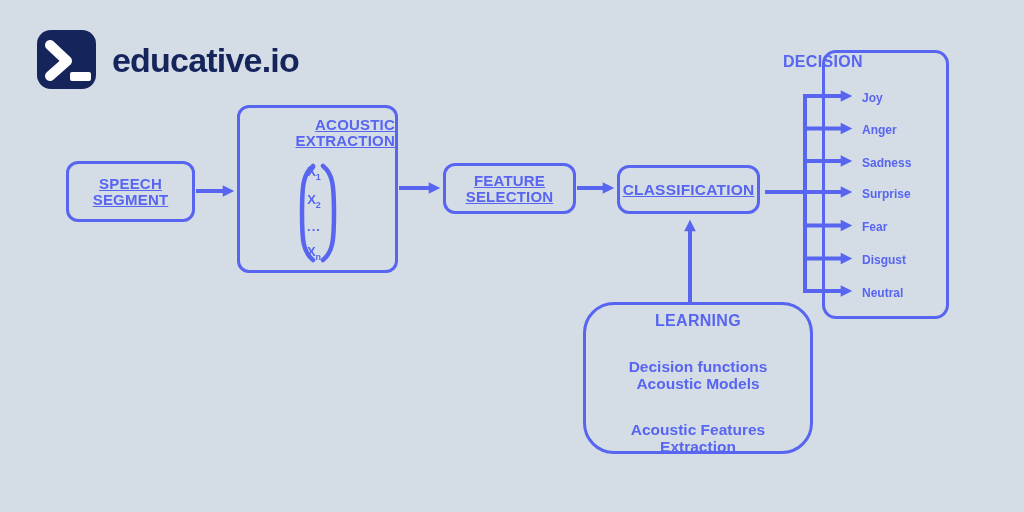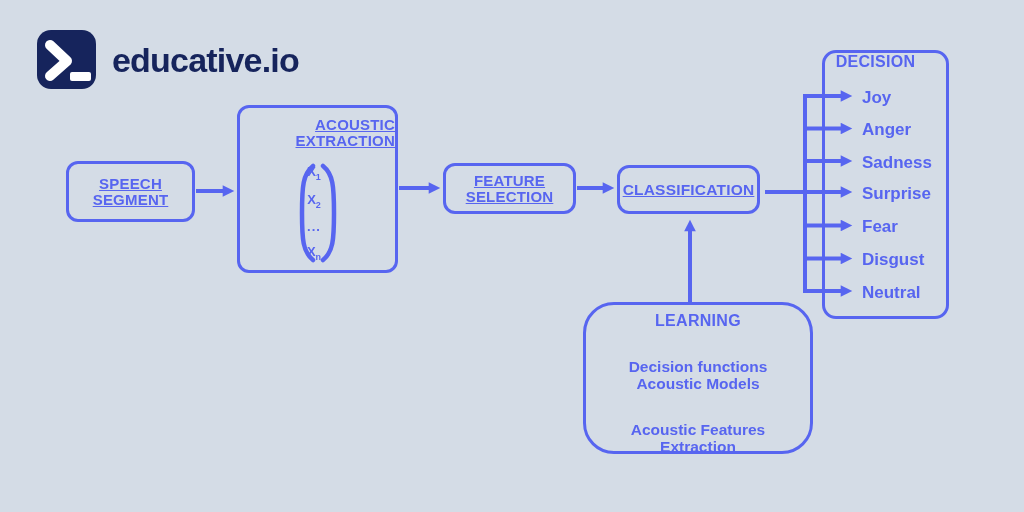--- a/index.html
+++ b/index.html
@@ -49,26 +49,26 @@
   .vector-col sub{font-size:9px;}
   .vector-dots{letter-spacing:1px;}
   
   .box-feature{left:443px;top:163px;width:133px;height:51px;}
   
   .box-class{left:617px;top:165px;width:143px;height:49px;}
   .box-class .lbl{font-size:15.5px;}
   
   .box-decision{left:822px;top:50px;width:127px;height:269px;border-radius:14px;}
   .decision-title{
-    position:absolute;left:812px;top:53px;width:127px;text-align:center;
+    position:absolute;left:783px;top:53px;width:127px;
     font-size:16px;font-weight:700;color:#5765f0;letter-spacing:0.3px;
   }
   .emotion{
     position:absolute;left:862px;height:22px;display:flex;align-items:center;
-    font-size:17px;font-weight:700;color:#5765f0;
+    font-size:12px;font-weight:700;color:#5765f0;
   }
   
   .box-learning{left:583px;top:302px;width:230px;height:152px;border-radius:31px;}
   .learning-title{
     margin-top:7px;text-align:center;
     font-size:16px;font-weight:700;letter-spacing:0.3px;color:#5765f0;
   }
   .learning-group{
     text-align:center;font-size:15.5px;font-weight:700;line-height:17px;color:#5765f0;
   }

